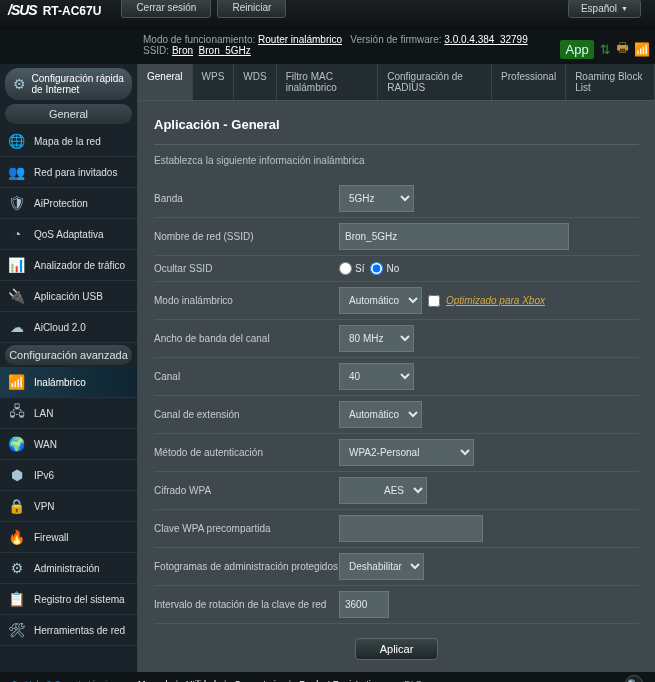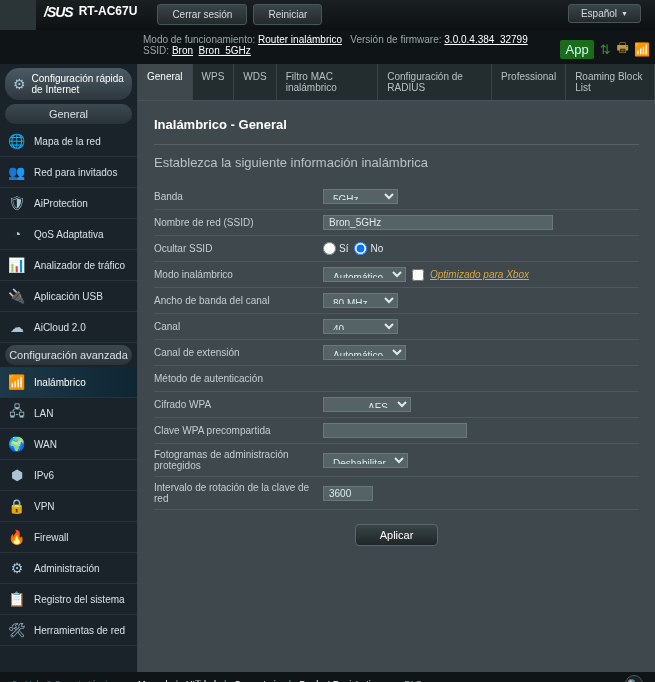--- a/index.html
+++ b/index.html
@@ -7,25 +7,24 @@
   font-family: Arial, sans-serif;
   background: #2b3436;
   color: #c0c8cc;
   font-size: 11px;
   width: 655px;
   height: 682px;
   overflow: hidden;
 }
 .top-bar {
   display: flex;
-  align-items: flex-start;
+  align-items: flex-end;
   background: linear-gradient(#1a1f21, #0d1113);
   height: 30px;
-  padding: 4px 8px;
-  margin-left: 36px;
+  padding: 12px 8px;
 }
 .logo { color: #fff; font-weight: bold; font-size: 14px; letter-spacing: -1px; margin-right: 6px; font-style: italic;}
 .model { color: #fff; font-weight: bold; font-size: 12px; margin-right: 20px; }
 .top-btn {
   background: linear-gradient(#3a4548, #232a2c);
   color: #d5dce0;
   border: 1px solid #4a5558;
   padding: 4px 14px;
   font-size: 10px;
   margin-right: 6px;
@@ -105,37 +104,37 @@
 .tab {
   padding: 7px 9px;
   color: #b8c2c6;
   font-size: 10px;
   cursor: pointer;
   border-right: 1px solid #3a4448;
 }
 .tab.active { background: #3f494d; color: #fff; }
 .content { padding: 10px 16px; flex: 1; overflow-y: auto; }
 .page-title { color: #fff; font-size: 13px; font-weight: bold; padding: 6px 0 12px; border-bottom:1px solid #566064;}
-.desc { color: #b8c2c6; font-size: 13px; padding: 10px 0 14px; }
+.desc { color: #b8c2c6; font-size: 10px; padding: 10px 0 14px; }
 .form-row {
   display: flex;
   align-items: center;
   border-bottom: 1px solid #4e585c;
   padding: 5px 0;
   min-height: 26px;
 }
-.form-label { width: 169px; color: #c5cdd1; font-size: 10px; }
+.form-label { width: 185px; color: #c5cdd1; font-size: 10px; }
 .form-ctrl { flex: 1; display:flex; align-items:center; gap:6px;}
 .sel, .txt {
   background: #556266;
   border: 1px solid #6a787c;
   color: #e0e8ec;
   font-size: 10px;
   padding: 3px 5px;
-  height:15px;
+  height:27px;
 }
 .sel{ min-width:75px; }
 .txt { min-width: 230px; }
 .radio-lbl{color:#e0e8ec; display:flex; align-items:center; gap:3px; font-size:10px;}
 .chk{width:12px;height:12px;}
 .xbox-link{color:#dba940; text-decoration:underline; font-size:10px;font-style:italic;}
 .apply-row{text-align:center; padding:14px 0;}
 .apply-btn{
   background: linear-gradient(#3a4548,#1e2628);
   border:1px solid #5a686c;
@@ -269,21 +268,21 @@
       <div class="tab active">General</div>
       <div class="tab">WPS</div>
       <div class="tab">WDS</div>
       <div class="tab">Filtro MAC inalámbrico</div>
       <div class="tab">Configuración de RADIUS</div>
       <div class="tab">Professional</div>
       <div class="tab">Roaming Block List</div>
     </div>
 
     <div class="content">
-      <div class="page-title">Inalámbrico - General</div>
+      <div class="page-title">Aplicación - General</div>
       <div class="desc">Establezca la siguiente información inalámbrica</div>
 
       <div class="form-row">
           <div class="form-label">Banda</div>
         <div class="form-ctrl">
             <select class="sel"><option>5GHz</option></select>
           </div>
         </div>
 
       <div class="form-row">
@@ -332,20 +331,23 @@
 
       <div class="form-row">
           <div class="form-label">Canal de extensión</div>
         <div class="form-ctrl">
             <select class="sel"><option>Automático</option></select>
           </div>
         </div>
 
       <div class="form-row">
           <div class="form-label">Método de autenticación</div>
+        <div class="form-ctrl">
+            <select class="sel" style="min-width:135px;"><option>WPA2-Personal</option></select>
+          </div>
         </div>
 
       <div class="form-row">
           <div class="form-label">Cifrado WPA</div>
         <div class="form-ctrl">
             <select class="sel" style="min-width:45px;padding-left:40px;"><option>AES</option></select>
           </div>
         </div>
 
       <div class="form-row">

